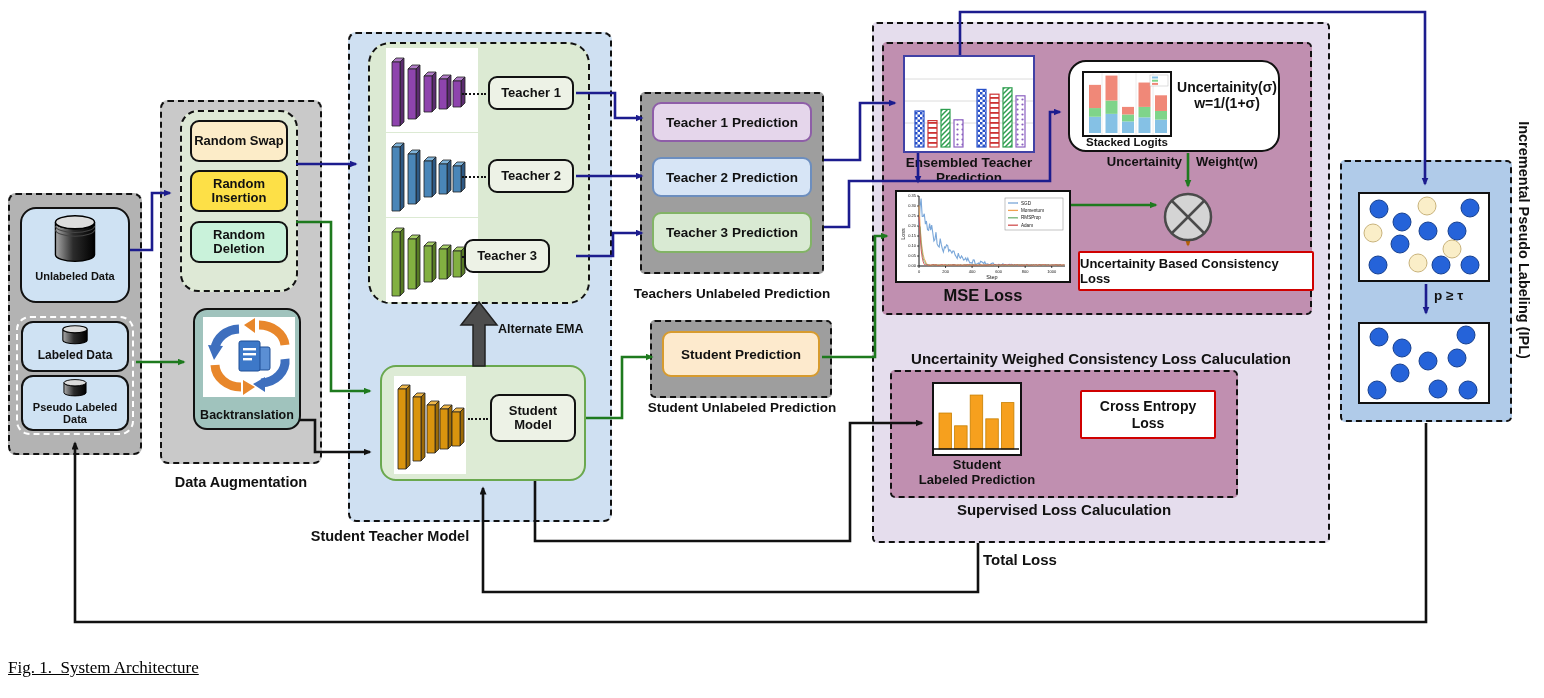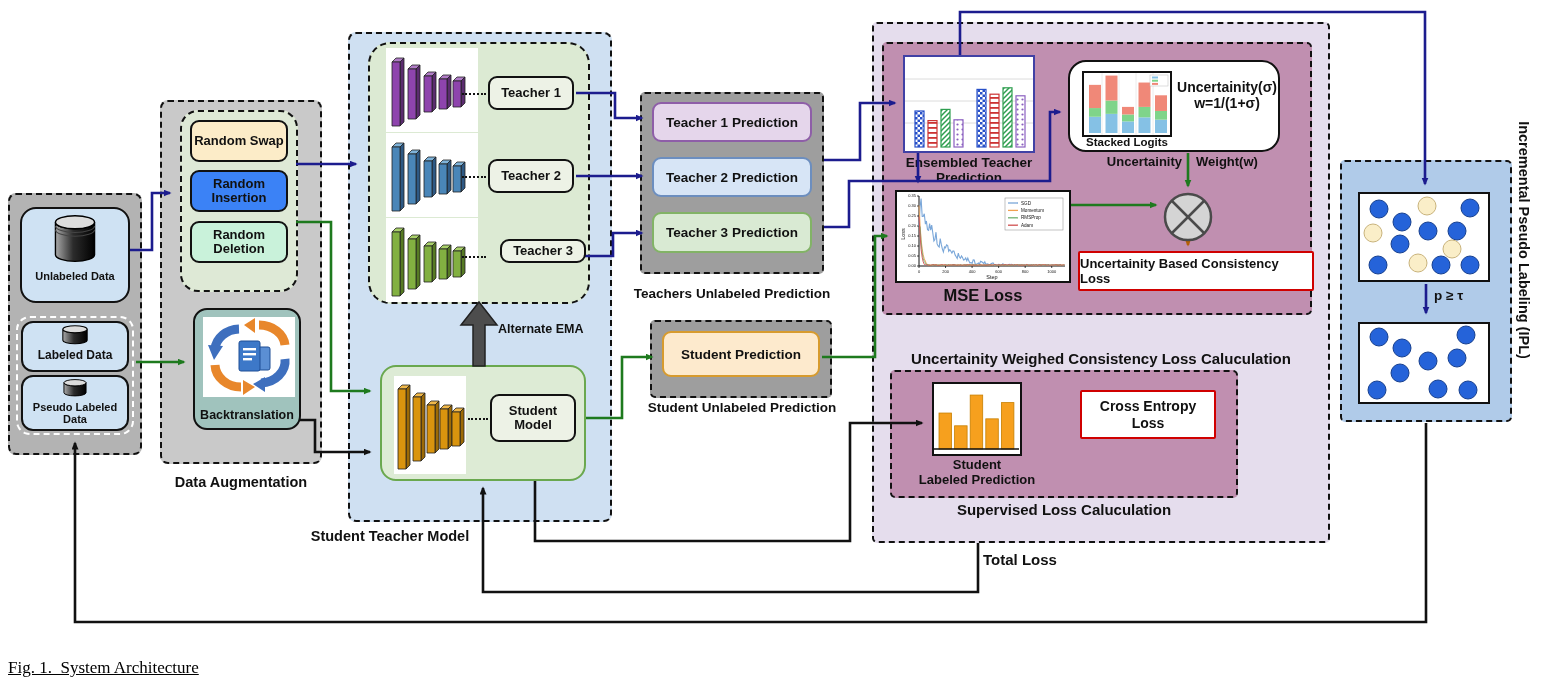--- a/index.html
+++ b/index.html
@@ -357,21 +357,21 @@
       <path d="M535,481 V541 H850 V423 H922" fill="none" stroke="#111111" stroke-width="2.6" marker-end="url(#mk-k)"></path>
       <path d="M978,543 V592 H483 V488" fill="none" stroke="#111111" stroke-width="2.6" marker-end="url(#mk-k)"></path>
       <path d="M1426,423 V622 H75 V443" fill="none" stroke="#111111" stroke-width="2.6" marker-end="url(#mk-k)"></path>
       <path d="M1188,241 V245" fill="none" stroke="#b45f06" stroke-width="2.6" marker-end="url(#mk-o)"></path>
       <polygon points="473,366 473,325 461,325 479,302 497,325 485,325 485,366" fill="#4d4d4d" stroke="#222" stroke-width="1.5"></polygon>
       <circle cx="1188" cy="217" r="23" fill="#d4d4d4" stroke="#4a4a4a" stroke-width="2.5"></circle>
       <line x1="1172" y1="201" x2="1204" y2="233" stroke="#4a4a4a" stroke-width="2.5"></line>
       <line x1="1204" y1="201" x2="1172" y2="233" stroke="#4a4a4a" stroke-width="2.5"></line>
     </svg>
 <div class="abs cellbox" style="left: 190px; top: 120px; width: 98px; height: 42px; background: rgb(252, 236, 200);">Random Swap</div>
-    <div class="abs cellbox" style="left: 190px; top: 170px; width: 98px; height: 42px; background: #3b82f6;">Random Insertion</div>
+    <div class="abs cellbox" style="left: 190px; top: 170px; width: 98px; height: 42px; background: #fde047;">Random Insertion</div>
     <div class="abs cellbox" style="left: 190px; top: 221px; width: 98px; height: 42px; background: rgb(201, 242, 218);">Random Deletion</div>
     <div class="abs iconarea" style="left: 386px; top: 48px; width: 92px; height: 84px;"><svg width="92" height="84" viewBox="0 0 92 84">
         <polygon points="6,14 10,10 18,10 14,14" fill="#b07cc6" stroke="#222" stroke-width="0.8"></polygon>
         <polygon points="14,14 18,10 18,74 14,78" fill="#5b2c6f" stroke="#222" stroke-width="0.8"></polygon>
         <polygon points="6,14 14,14 14,78 6,78" fill="#8e44ad" stroke="#222" stroke-width="0.8"></polygon>
         <polygon points="22,21 26,17 34,17 30,21" fill="#b07cc6" stroke="#222" stroke-width="0.8"></polygon>
         <polygon points="30,21 34,17 34,67 30,71" fill="#5b2c6f" stroke="#222" stroke-width="0.8"></polygon>
         <polygon points="22,21 30,21 30,71 22,71" fill="#8e44ad" stroke="#222" stroke-width="0.8"></polygon>
         <polygon points="38,28 42,24 50,24 46,28" fill="#b07cc6" stroke="#222" stroke-width="0.8"></polygon>
         <polygon points="46,28 50,24 50,60 46,64" fill="#5b2c6f" stroke="#222" stroke-width="0.8"></polygon>
@@ -415,17 +415,17 @@
         <polygon points="46,28 50,24 50,60 46,64" fill="#567a24" stroke="#222" stroke-width="0.8"></polygon>
         <polygon points="38,28 46,28 46,64 38,64" fill="#82b041" stroke="#222" stroke-width="0.8"></polygon>
         <polygon points="53,31 57,27 65,27 61,31" fill="#a9d06a" stroke="#222" stroke-width="0.8"></polygon>
         <polygon points="61,31 65,27 65,57 61,61" fill="#567a24" stroke="#222" stroke-width="0.8"></polygon>
         <polygon points="53,31 61,31 61,61 53,61" fill="#82b041" stroke="#222" stroke-width="0.8"></polygon>
         <polygon points="67,33 71,29 79,29 75,33" fill="#a9d06a" stroke="#222" stroke-width="0.8"></polygon>
         <polygon points="75,33 79,29 79,55 75,59" fill="#567a24" stroke="#222" stroke-width="0.8"></polygon>
         <polygon points="67,33 75,33 75,59 67,59" fill="#82b041" stroke="#222" stroke-width="0.8"></polygon>
       </svg></div>
     <div class="abs dotted-conn" style="left: 462px; top: 256px; width: 24px;"></div>
-    <div class="abs cellbox" style="left: 500px; top: 239px; width: 86px; height: 24px; background: rgb(237, 242, 230);">Teacher 3</div>
+    <div class="abs cellbox" style="left: 464px; top: 239px; width: 86px; height: 34px; background: rgb(237, 242, 230);">Teacher 3</div>
     <div class="abs predbox" style="left: 652px; top: 102px; width: 160px; height: 40px; background: rgb(229, 214, 235); border: 2.5px solid rgb(142, 94, 168);">Teacher 1 Prediction</div>
     <div class="abs predbox" style="left: 652px; top: 157px; width: 160px; height: 40px; background: rgb(215, 229, 246); border: 2.5px solid rgb(108, 142, 191);">Teacher 2 Prediction</div>
     <div class="abs predbox" style="left: 652px; top: 212px; width: 160px; height: 41px; background: rgb(217, 234, 211); border: 2.5px solid rgb(130, 179, 102);">Teacher 3 Prediction</div>
   </div>
 
 </body></html>

